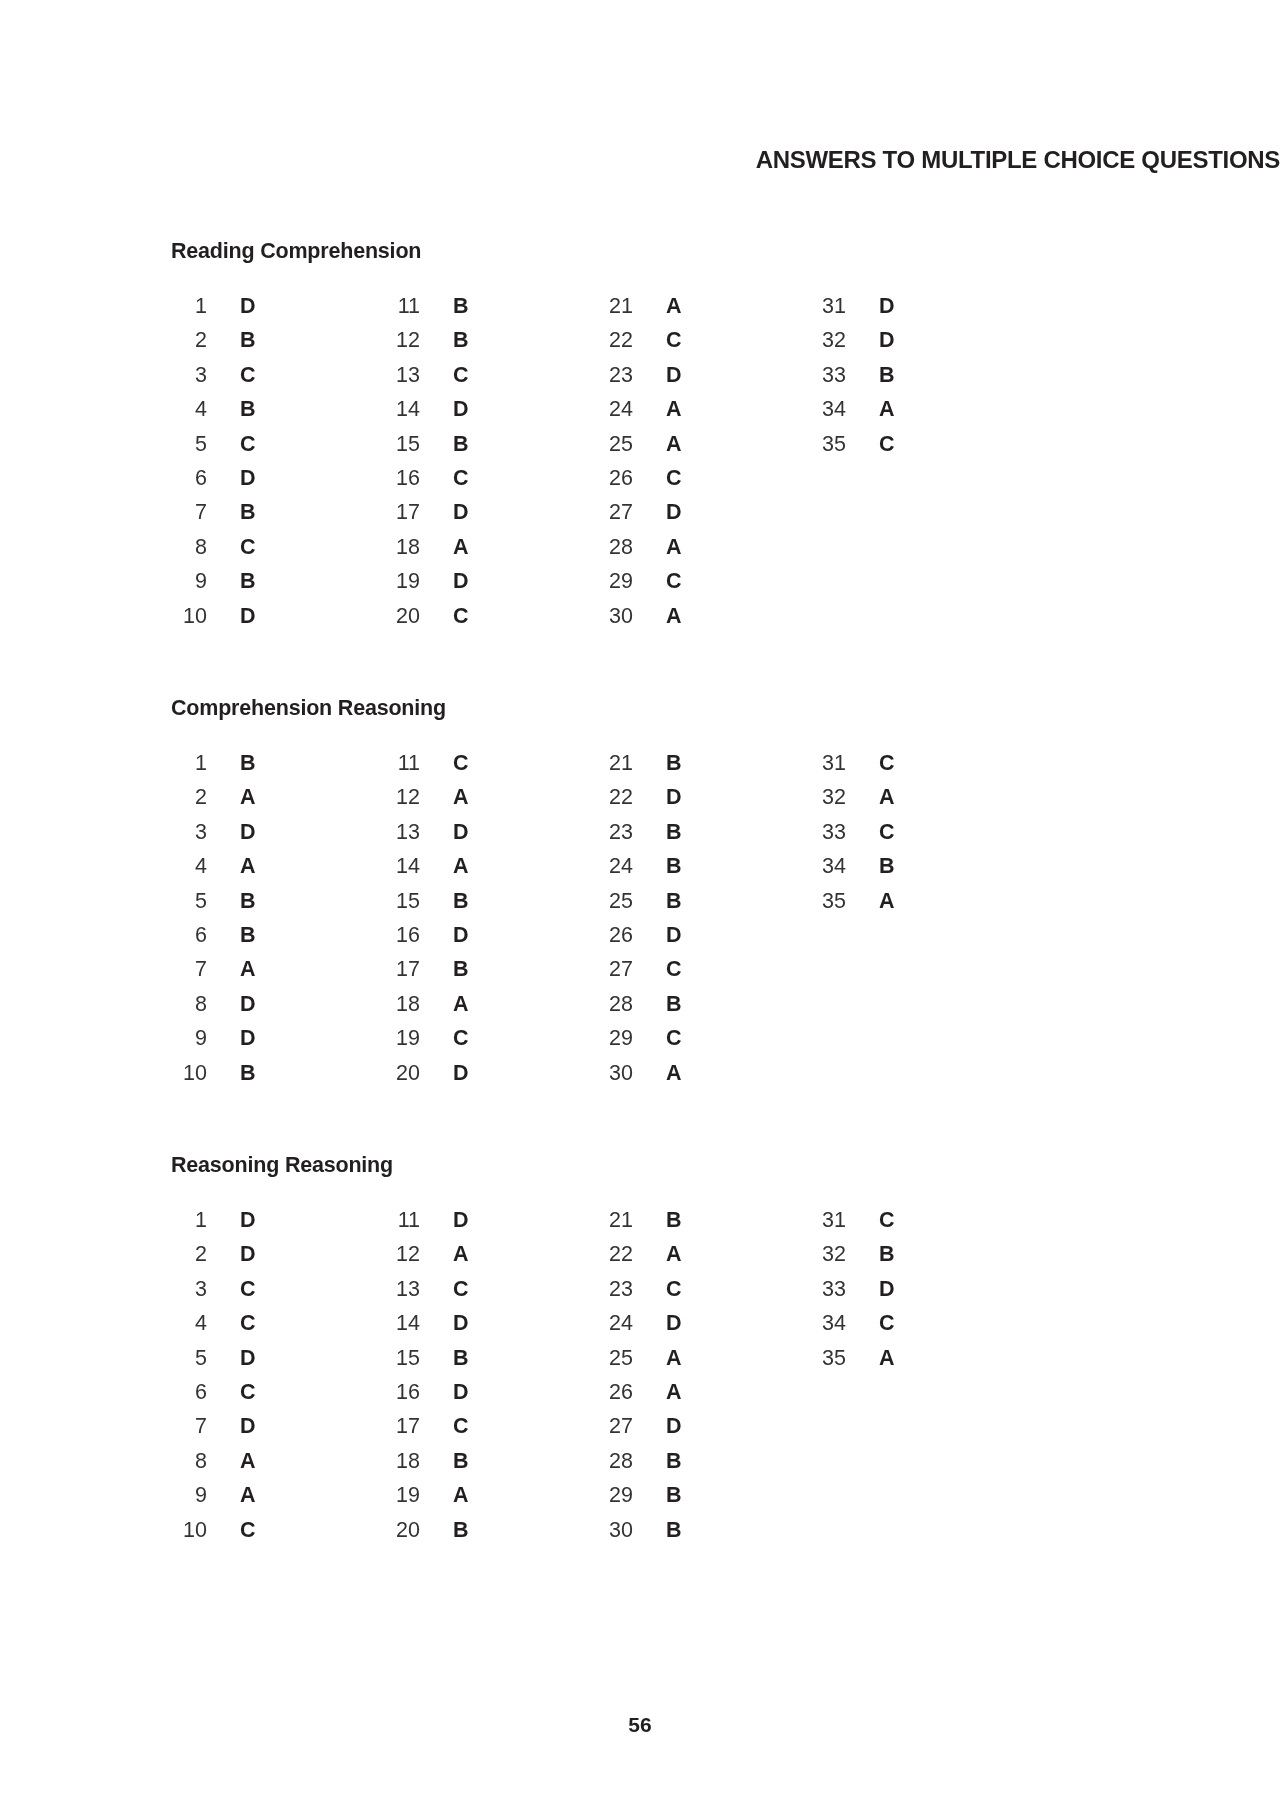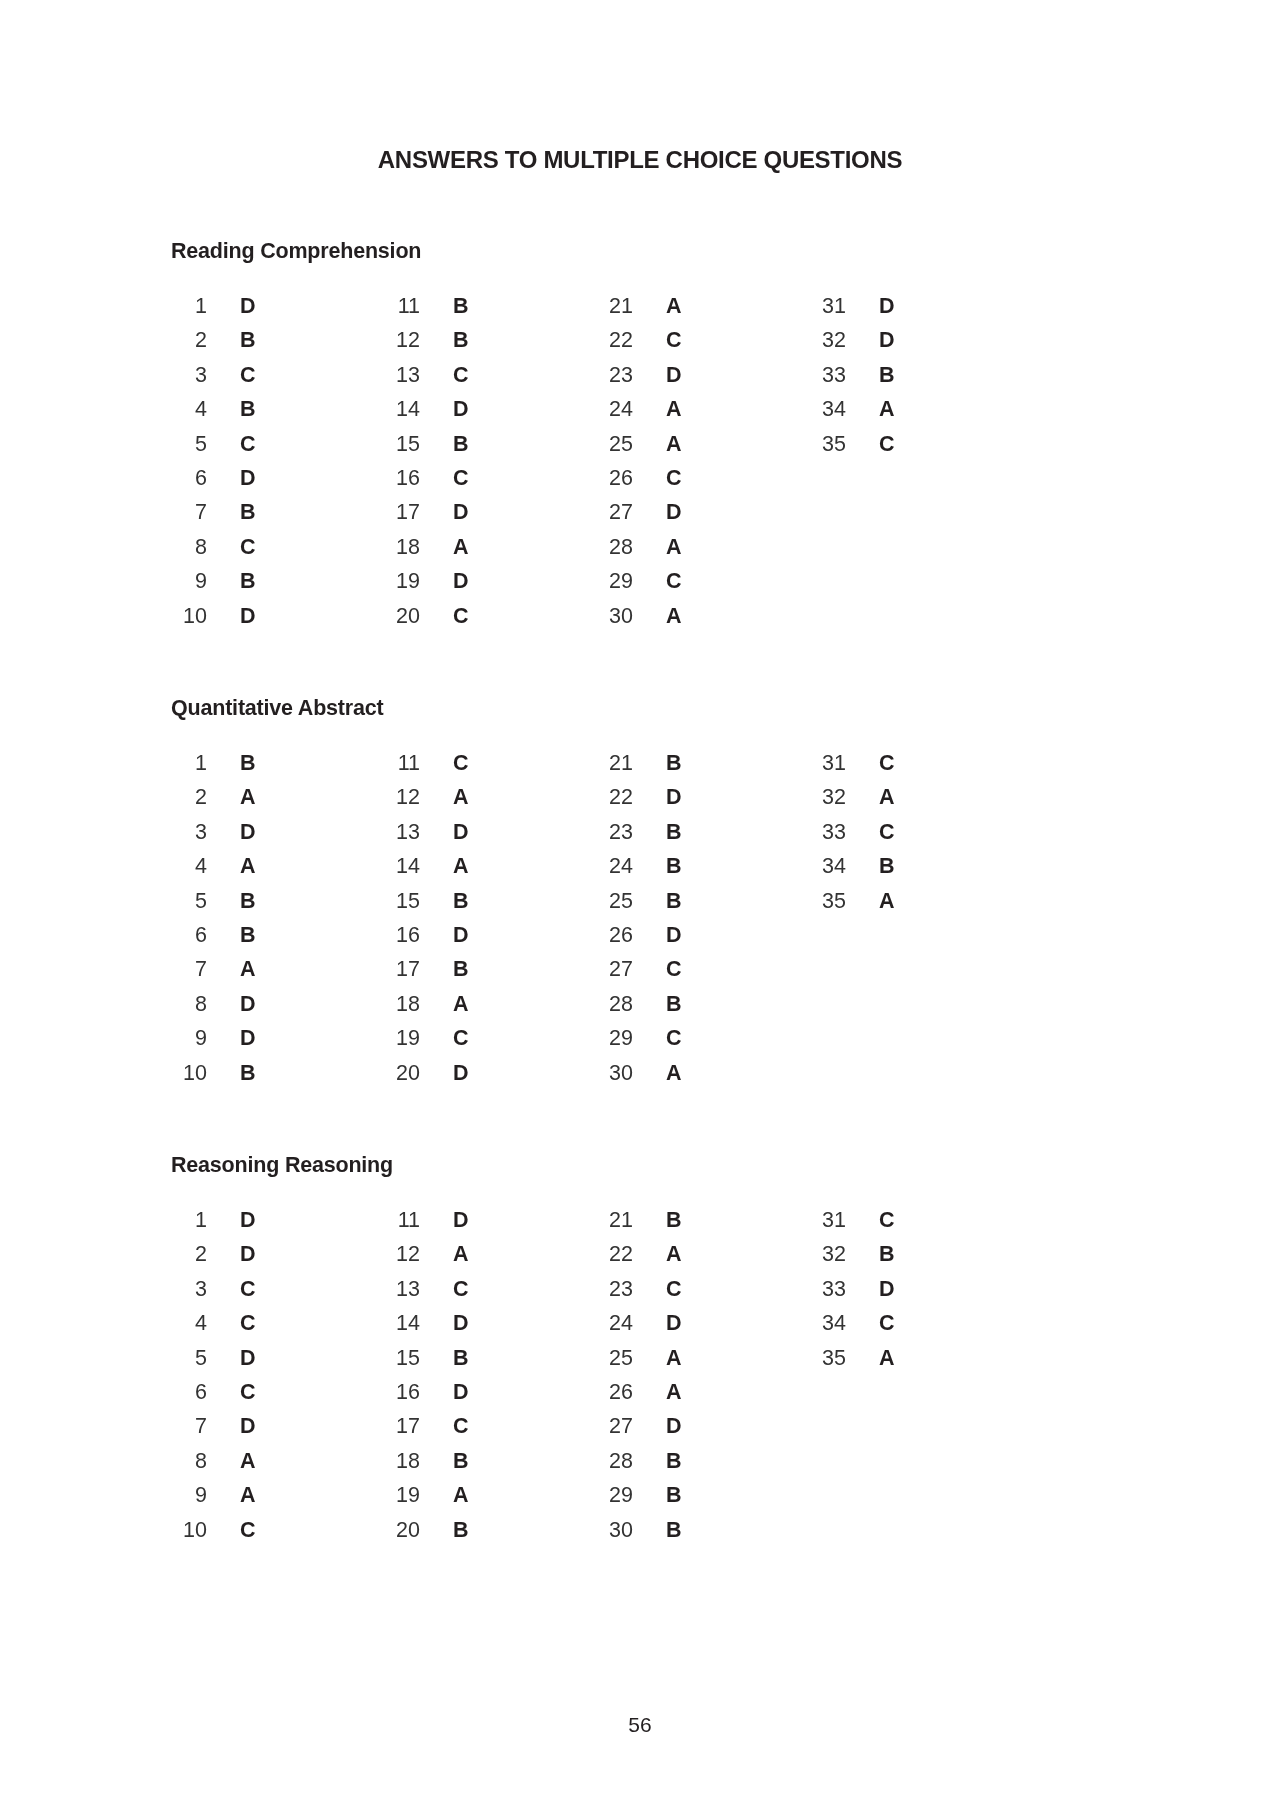--- a/index.html
+++ b/index.html
@@ -1,40 +1,40 @@
 <!DOCTYPE html>
 <html><head>
 <meta charset="utf-8">
 <style>
   html, body { margin: 0; padding: 0; background: #ffffff; }
   body {
     width: 1280px; height: 1811px; position: relative; overflow: hidden;
     font-family: "Liberation Sans", "DejaVu Sans", sans-serif; color: #231f20;
   }
   .title {
-    position: absolute; top: 146px; left: 0; width: 1280px; text-align: center;
+    position: absolute; top: 146px; left: 0; width: 1280px; text-align: right;
     font-weight: bold; font-size: 24px; letter-spacing: -0.3px; color: #231f20;
   }
   .section { position: absolute; left: 171px; width: 1000px; }
   .section-heading {
     font-weight: bold; font-size: 21.5px; color: #231f20; height: 30px; line-height: 30px;
     margin: 0; letter-spacing: -0.2px;
   }
   .cols { position: absolute; top: 53px; left: 0; width: 1000px; height: 360px; }
   .col { position: absolute; top: 0; width: 120px; }
   .row { height: 34.4px; line-height: 34.4px; position: relative; font-size: 21.5px; }
   .num {
     position: absolute; right: 84px; color: #333; font-weight: normal; text-align: right;
   }
   .ans {
     position: absolute; left: 69px; font-weight: bold; color: #231f20;
   }
   .page-number {
     position: absolute; top: 1713px; left: 0; width: 1280px; text-align: center;
-    font-weight: normal; font-size: 21px; color: #231f20;
+    font-weight: bold; font-size: 21px; color: #231f20;
   }
 </style>
 </head>
 <body>
 
 <div class="title">ANSWERS TO MULTIPLE CHOICE QUESTIONS</div>
 
 <div id="sections-root">
     <div class="section" style="top: 236px;">
       <h2 class="section-heading">Reading Comprehension</h2>
@@ -183,21 +183,21 @@
             <span class="ans">A</span>
           </div>
           <div class="row">
             <span class="num">35</span>
             <span class="ans">C</span>
           </div>
         </div>
       </div>
     </div>
     <div class="section" style="top: 693px;">
-      <h2 class="section-heading">Quantitative Abstract</h2>
+      <h2 class="section-heading">Comprehension Reasoning</h2>
       <div class="cols">
         <div class="col" style="left: 0px;">
           <div class="row">
             <span class="num">1</span>
             <span class="ans">B</span>
           </div>
           <div class="row">
             <span class="num">2</span>
             <span class="ans">A</span>
           </div>

